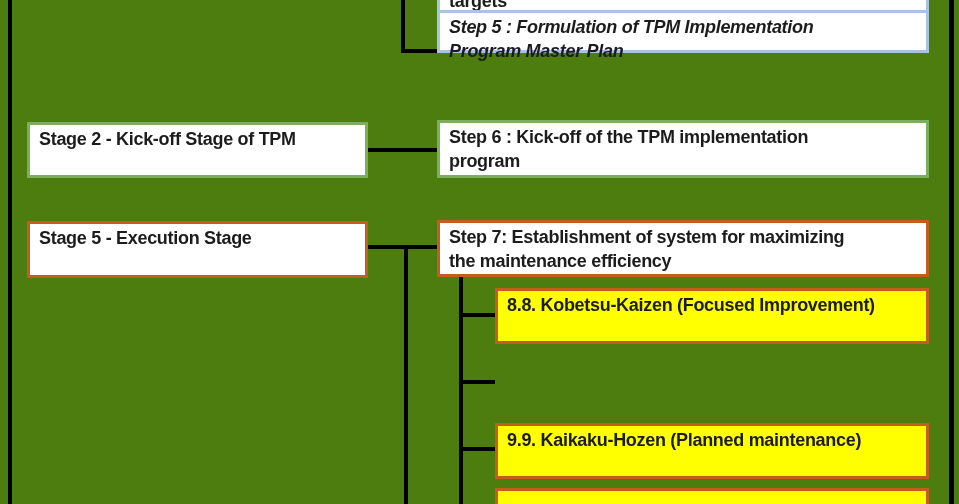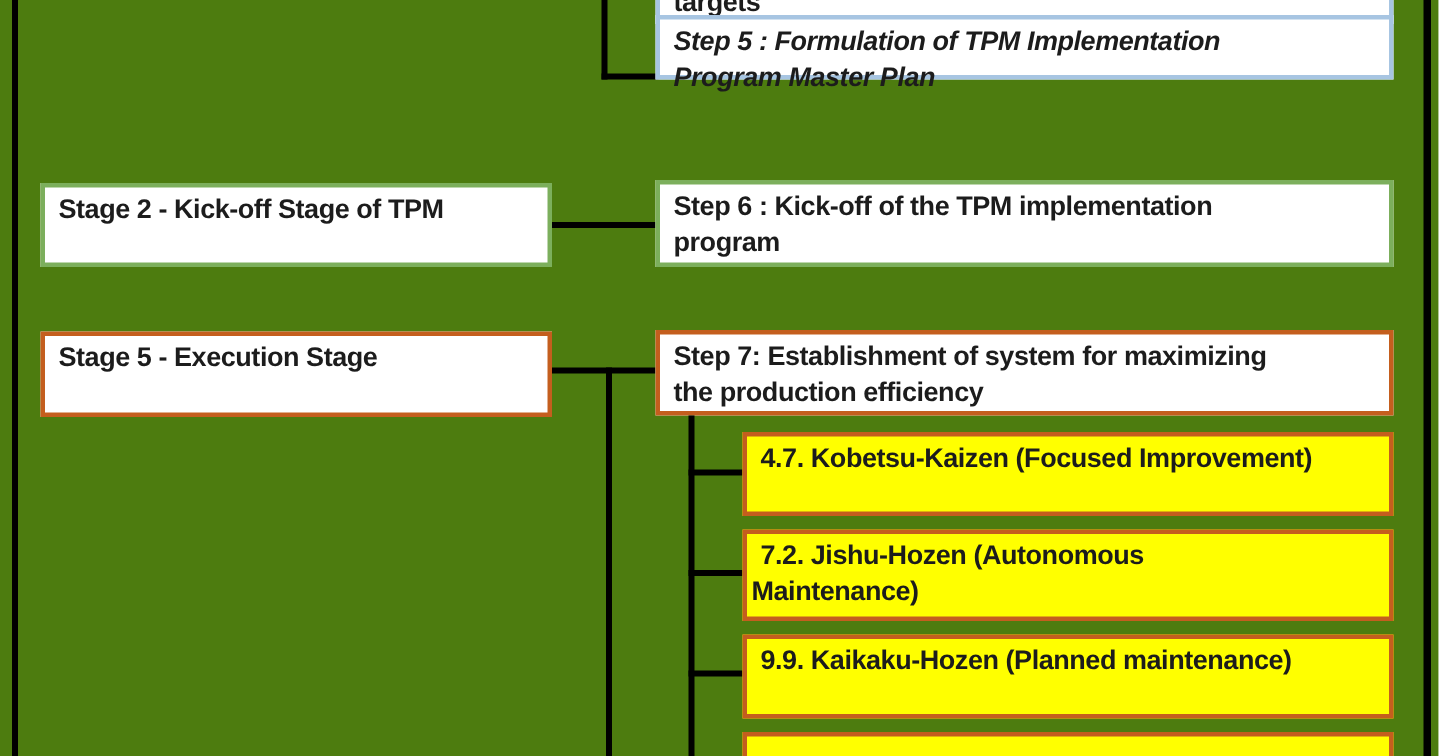--- a/index.html
+++ b/index.html
@@ -54,34 +54,30 @@
   </div>
 
   <div class="node orange pad" style="left:27px;top:221px;width:341px;height:57px;">
     <span class="lbl">Stage 5 - Execution Stage</span>
   </div>
   <div class="conn" style="left:368px;top:245px;width:69px;height:4px;"></div>
 
   <div class="conn" style="left:404px;top:245px;width:4px;height:259px;"></div>
   <div class="node orange pad top-align" style="left:437px;top:220px;width:492px;height:57px;">
     <span class="lbl">Step 7: Establishment of system for maximizing
-the production efficiency</span>
+the maintenance efficiency</span>
   </div>
 
   <div class="conn" style="left:459px;top:277px;width:4px;height:227px;"></div>
   <div class="conn" style="left:459px;top:313px;width:36px;height:4px;"></div>
   <div class="conn" style="left:459px;top:380px;width:36px;height:4px;"></div>
   <div class="conn" style="left:459px;top:447px;width:36px;height:4px;"></div>
 
   <div class="node yellow" style="left:495px;top:288px;width:434px;height:56px;padding:2px 6px 2px 9px;">
-    <span class="lbl">4.7. Kobetsu-Kaizen (Focused Improvement)</span>
-  </div>
-  <div class="node yellow top-align" style="left:495px;top:353px;width:434px;height:61px;padding:2px 6px 2px 3px;text-indent:6px;">
-    <span class="lbl">7.2. Jishu-Hozen (Autonomous
-Maintenance)</span>
+    <span class="lbl">8.8. Kobetsu-Kaizen (Focused Improvement)</span>
   </div>
   <div class="node yellow" style="left:495px;top:423px;width:434px;height:56px;padding:2px 6px 2px 9px;">
     <span class="lbl">9.9. Kaikaku-Hozen (Planned maintenance)</span>
   </div>
 
   <div class="node yellow" style="left:495px;top:488px;width:434px;height:36px;"></div>
 
 </div>
 
 </body></html>

